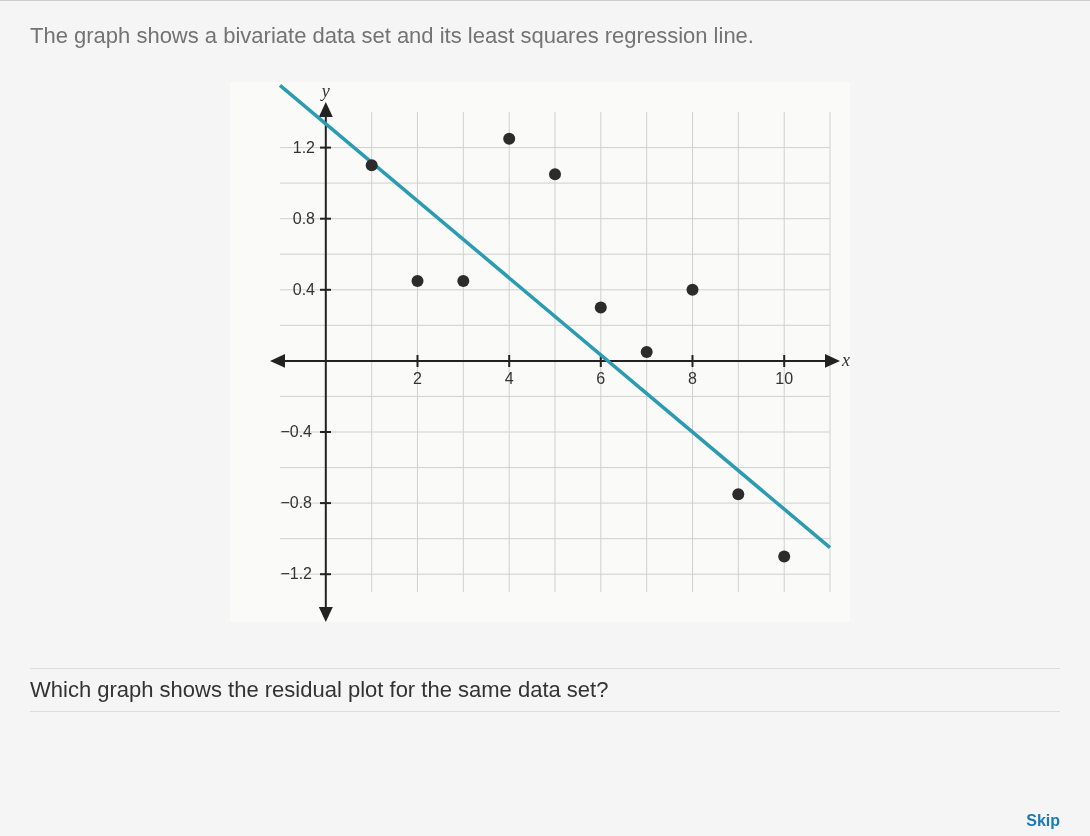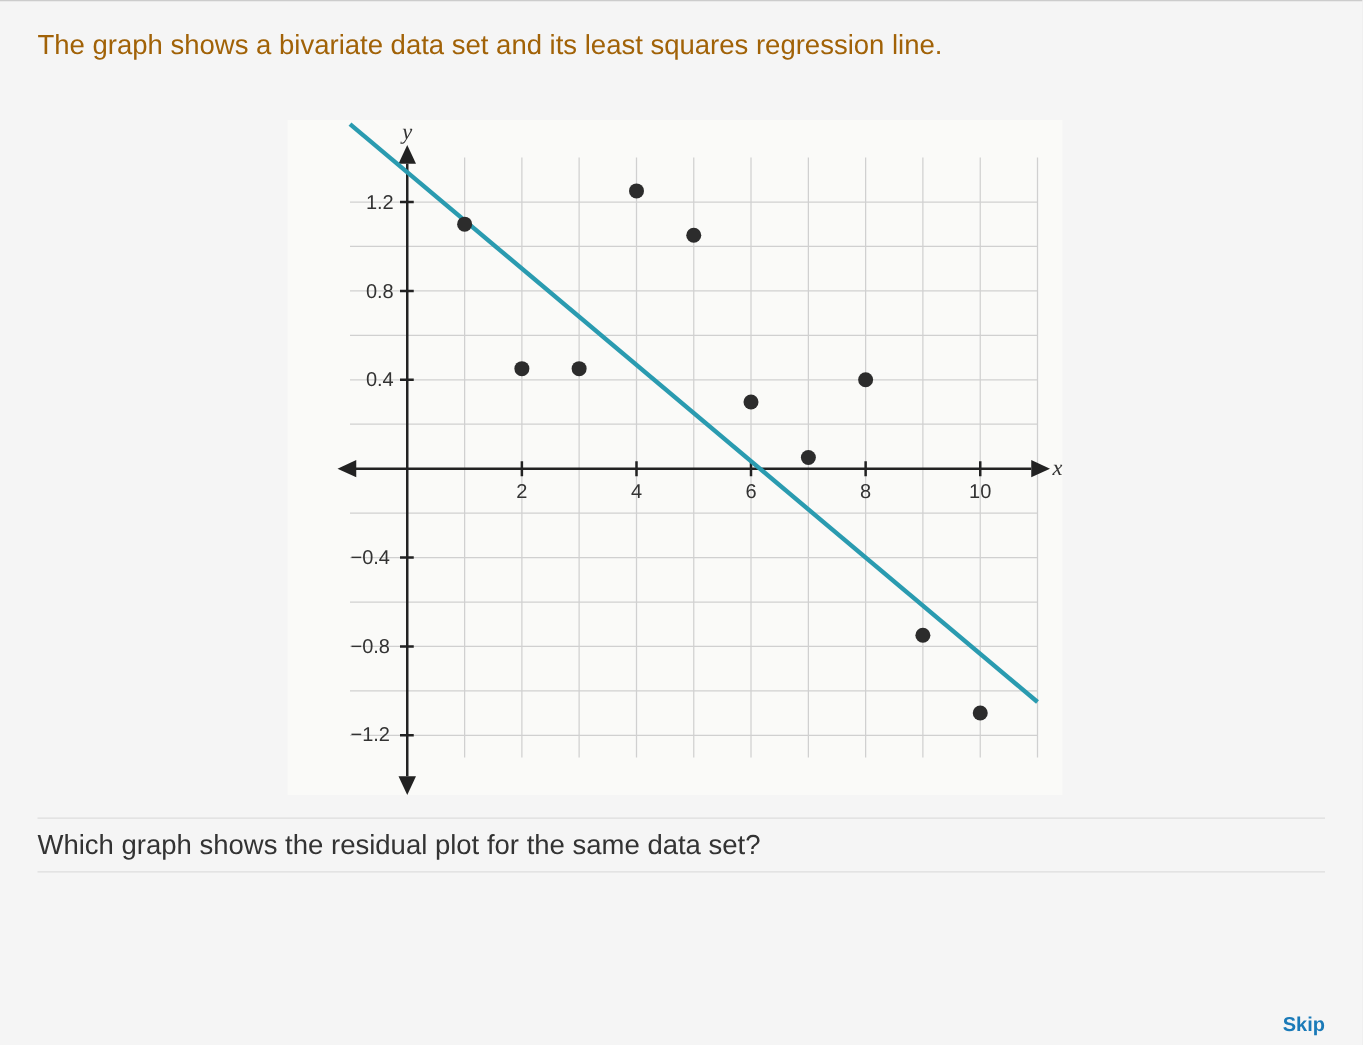--- a/index.html
+++ b/index.html
@@ -16,39 +16,39 @@
       overflow: hidden;
     }
     .page-content {
       background: #f5f5f5;
       padding: 20px 30px;
       min-height: 100%;
       border-top: 1px solid #ccc;
     }
     .intro-text {
       font-size: 22px;
-      color: #a16207;
-      margin-bottom: 44px;
+      color: #737373;
+      margin-bottom: 30px;
       line-height: 1.4;
     }
     .chart-container {
       width: 620px;
       height: 540px;
       margin-left: 200px;
       position: relative;
       background: #fafaf8;
     }
     .chart-svg {
       width: 100%;
       height: 100%;
     }
     .question-text {
       font-size: 22px;
       color: #333;
-      margin-top: 18px;
+      margin-top: 46px;
       border-top: 1px solid #ddd;
       border-bottom: 1px solid #ddd;
       padding: 8px 0;
     }
     .bottom-bar {
       position: absolute;
       bottom: 0;
       right: 30px;
       color: #1a7ab8;
       font-size: 16px;

